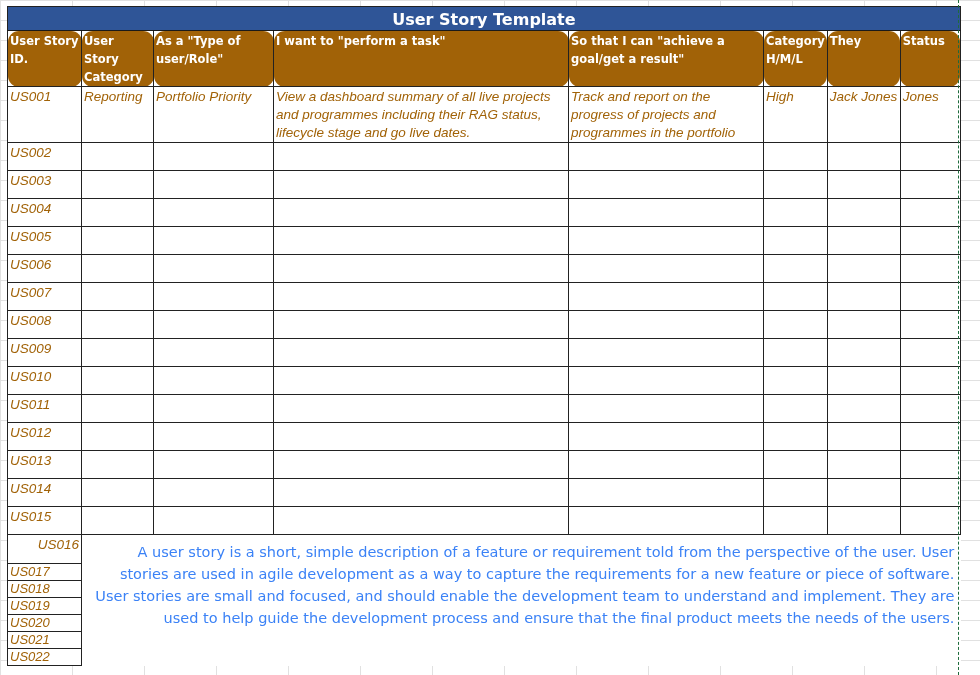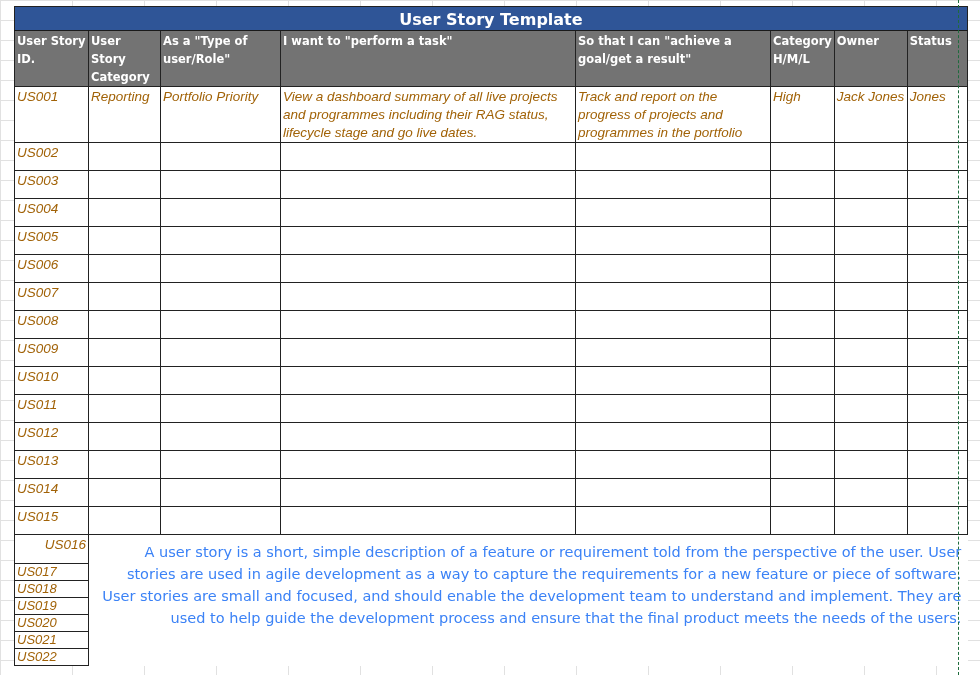--- a/index.html
+++ b/index.html
@@ -11,21 +11,21 @@
   
   .bg-grid {
     position:absolute; left:0; top:0; width:980px; height:675px;
     background-image:
       linear-gradient(to right, #e1e1e1 1px, transparent 1px),
       linear-gradient(to bottom, #e1e1e1 1px, transparent 1px);
     background-size: 72px 20px;
     z-index:0;
   }
   .sheet {
-    position:absolute; left:14px; top:6px;
+    position:absolute; left:7px; top:6px;
     z-index:1;
   }
   table.stories {
     border-collapse:collapse;
     table-layout:fixed;
     background:#fff;
   }
   table.stories td, table.stories th {
     border:1.5px solid #222;
     padding:1px 2px 0 2px;
@@ -38,28 +38,29 @@
     font-family:"DejaVu Sans", sans-serif;
     font-weight:bold;
     font-size:16px;
     text-align:center;
     height:21px;
     padding:2px 0 0 0 !important;
     vertical-align:middle !important;
     border-bottom:1.5px solid #1a1a1a !important;
   }
   .hdr {
-    background:#737373;
+    background:#a16207;
     color:#fff;
     font-family:"DejaVu Sans", sans-serif;
     font-weight:bold;
     font-size:11.5px;
     line-height:18px;
     text-align:left;
     height:37px;
+    border-radius:11px;
   }
   .cell {
     font-style:italic;
     font-size:13.5px;
     line-height:18px;
     color:#a16207;
   }
   tr.r1 td { height:53px; }
   tr.rn td { height:26px; }
   tr.rs td { height:16px; font-size:13px; line-height:15px; padding-top:0; }
@@ -103,21 +104,21 @@
         <tr>
     <td colspan="8" class="title-cell">User Story Template</td>
   </tr>
   <tr>
     <th class="hdr">User Story ID.</th>
     <th class="hdr">User Story Category</th>
     <th class="hdr">As a "Type of user/Role"</th>
     <th class="hdr">I want to "perform a task"</th>
     <th class="hdr">So that I can "achieve a goal/get a result"</th>
     <th class="hdr">Category H/M/L</th>
-    <th class="hdr">Owner</th>
+    <th class="hdr">They</th>
     <th class="hdr">Status</th>
   </tr>
   <tr class="r1">
     <td class="cell">US001</td>
     <td class="cell">Reporting</td>
     <td class="cell">Portfolio Priority</td>
     <td class="cell">View a dashboard summary of all live projects and programmes including their RAG status, lifecycle stage and go live dates.</td>
     <td class="cell">Track and report on the progress of projects and programmes in the portfolio</td>
     <td class="cell">High</td>
     <td class="cell">Jack Jones</td>

